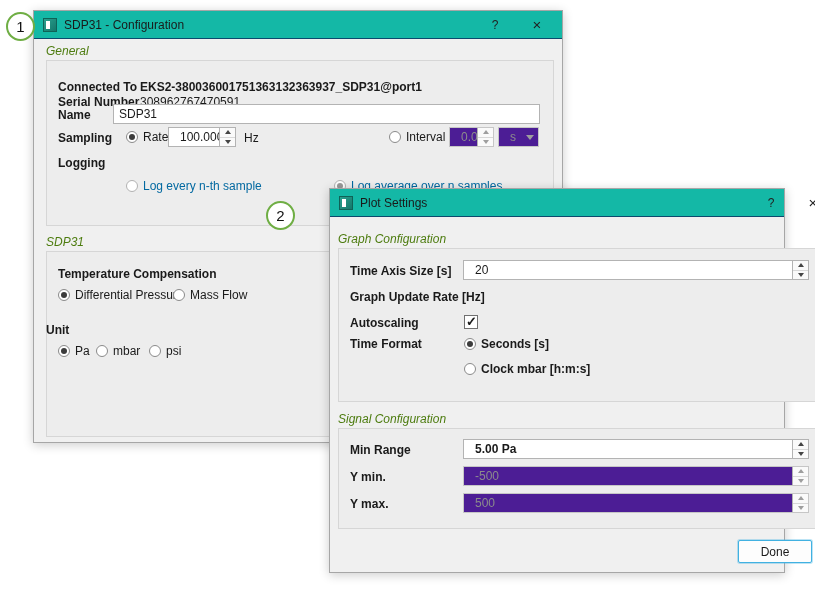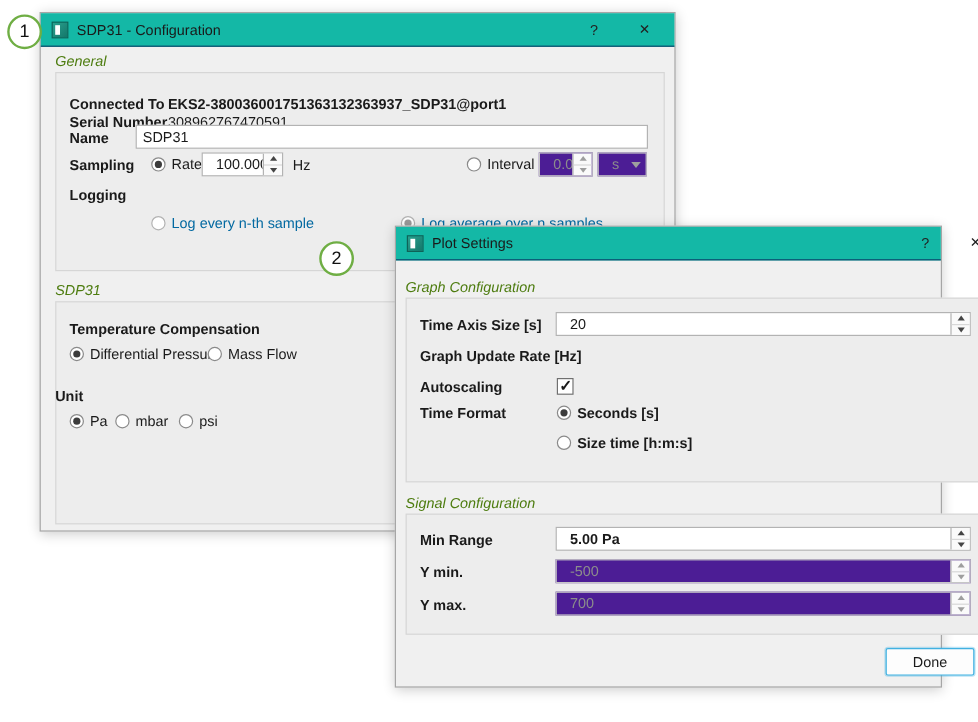--- a/index.html
+++ b/index.html
@@ -208,21 +208,21 @@
     <span class="abs b" style="left:20px;top:127px">Autoscaling</span>
     <span class="checkbox checked" style="left:134px;top:126px"></span>
 
     <span class="abs b" style="left:20px;top:148px">Time Format</span>
     <div class="radio-item b" style="left:134px;top:148px">
       <span class="radio checked"></span>
       <span>Seconds [s]</span>
     </div>
     <div class="radio-item b" style="left:134px;top:173px">
       <span class="radio"></span>
-      <span>Size time [h:m:s]</span>
+      <span>Clock mbar [h:m:s]</span>
     </div>
 
     <div class="grouplabel" style="left:8px;top:223px">Signal Configuration</div>
     <div class="groupbox" style="left:8px;top:239px;width:484px;height:101px"></div>
 
     <span class="abs b" style="left:20px;top:254px">Min Range</span>
     <div class="field" style="left:133px;top:250px;width:346px">
       <span class="val b">5.00 Pa</span>
       <span class="spin-btns">
         <span class="spin-up">
@@ -242,21 +242,21 @@
             <i class="tri-up"></i>
           </span>
         <span class="spin-down">
             <i class="tri-down"></i>
           </span>
       </span>
     </div>
 
     <span class="abs b" style="left:20px;top:308px">Y max.</span>
     <div class="field fdis" style="left:133px;top:304px;width:346px">
-      <span class="val">700</span>
+      <span class="val">500</span>
       <span class="spin-btns">
         <span class="spin-up">
             <i class="tri-up"></i>
           </span>
         <span class="spin-down">
             <i class="tri-down"></i>
           </span>
       </span>
     </div>
 

